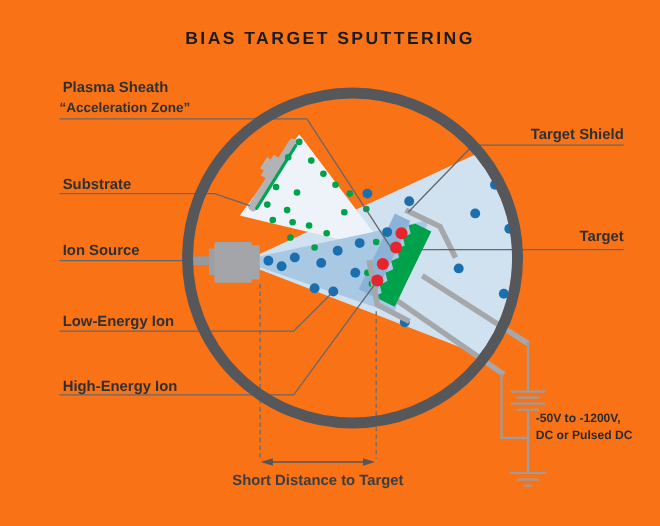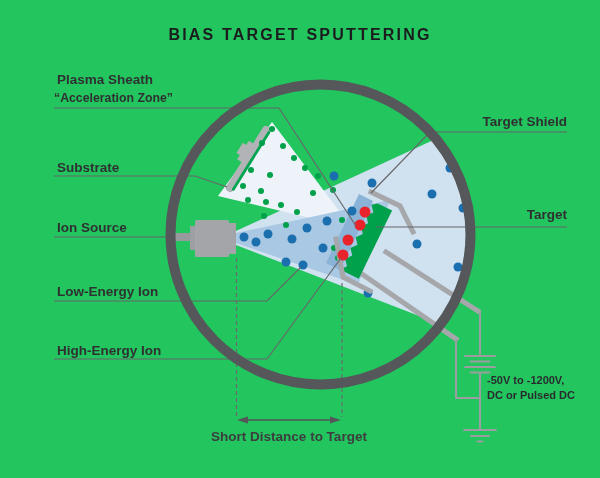--- a/index.html
+++ b/index.html
@@ -1,16 +1,16 @@
 <!DOCTYPE html>
 <html><head>
 <meta charset="utf-8">
 <style>
   html,body{margin:0;padding:0;background:#ffffff;}
-  .stage{position:relative;width:600px;height:478px;background:#22c55e;overflow:hidden;
+  .stage{position:relative;width:600px;height:478px;background:#f97316;overflow:hidden;
          font-family:"Liberation Sans", sans-serif;}
   svg{position:absolute;left:0;top:0;}
   text{font-family:"Liberation Sans", sans-serif;}
   .title-text{font-size:16px;font-weight:bold;letter-spacing:2.2px;fill:#1B1C1E;}
   .label-text{font-size:13.5px;font-weight:600;fill:#2F3032;}
   .label-sub{font-size:12.3px;font-weight:600;fill:#2F3032;}
   .volt-text{font-size:11px;font-weight:600;fill:#2A2B2E;}
   .dist-text{font-size:13.5px;font-weight:600;fill:#3C3D3F;}
   .leader{stroke:#66676A;stroke-width:1.2;fill:none;}
   .dashline{stroke:#6B6C6E;stroke-width:1.2;fill:none;stroke-dasharray:4 3;}

